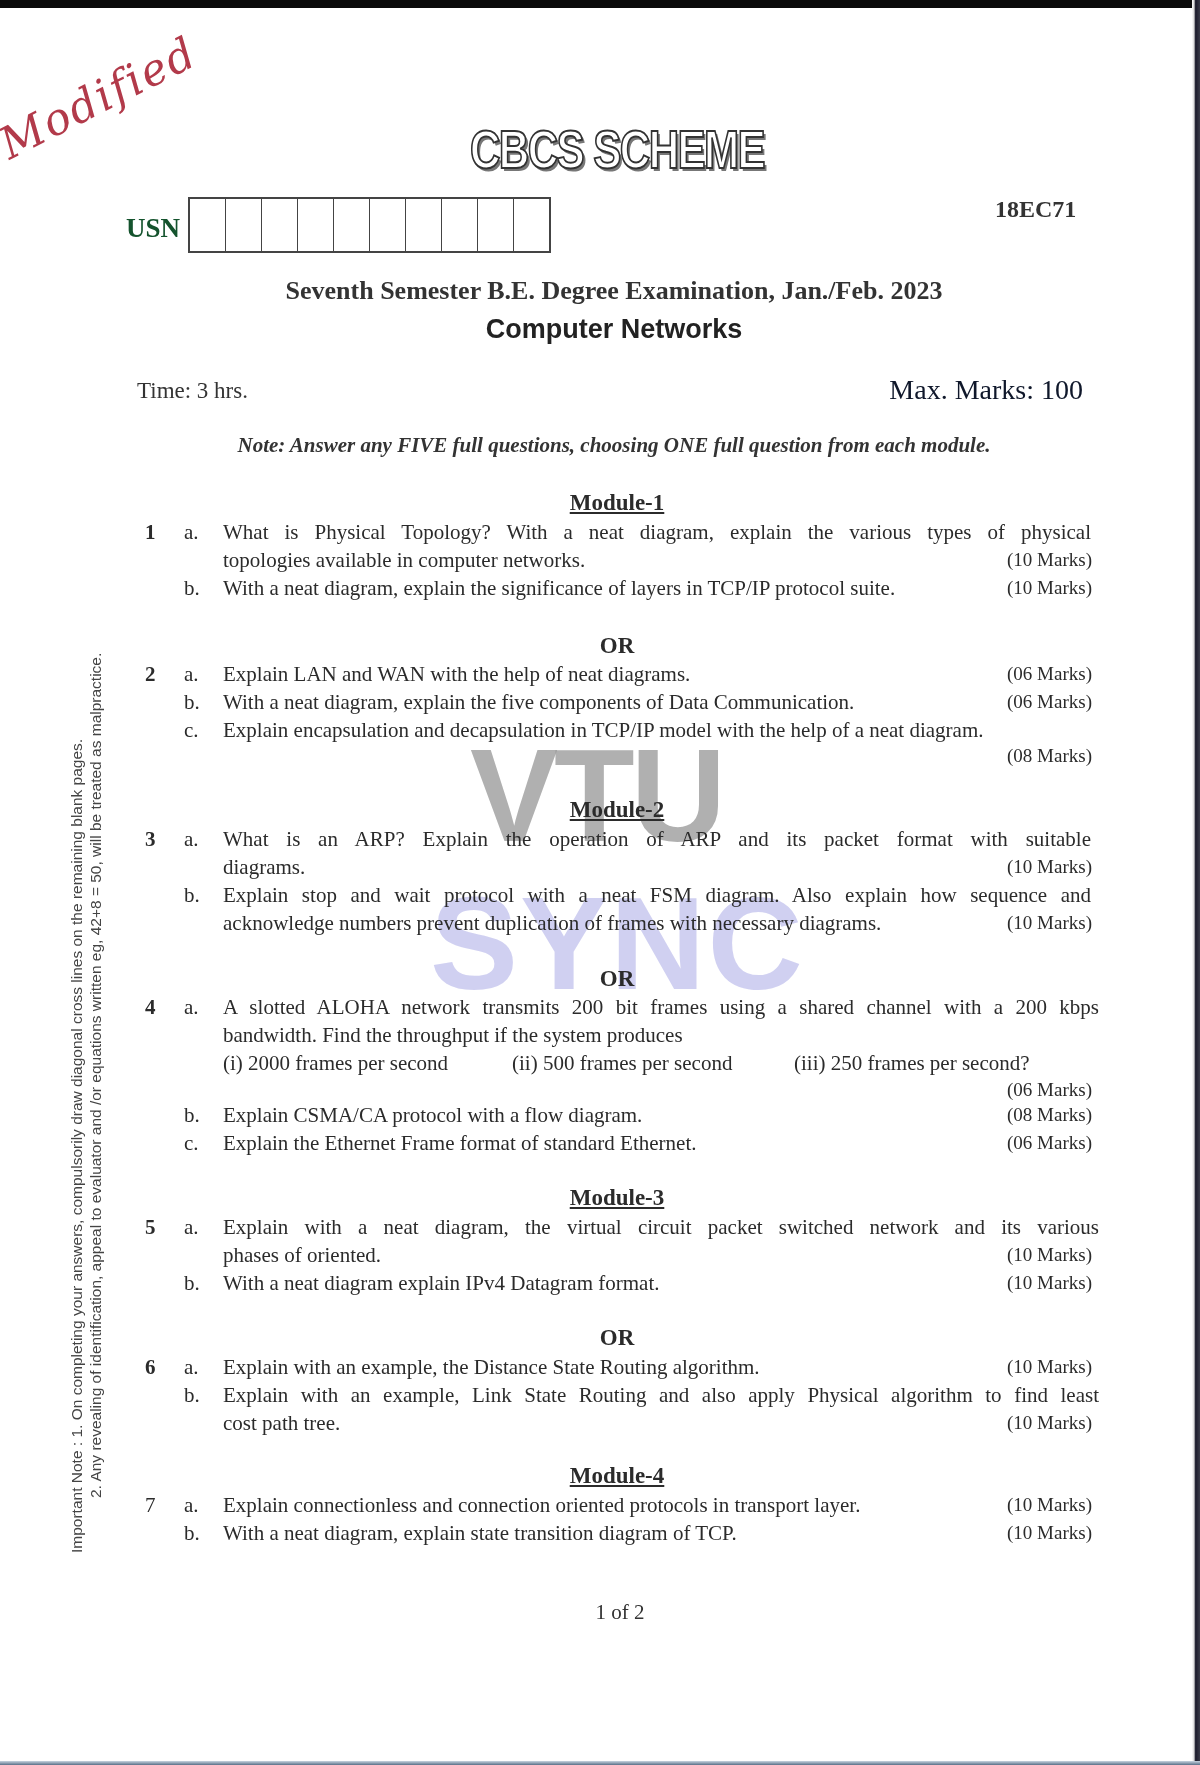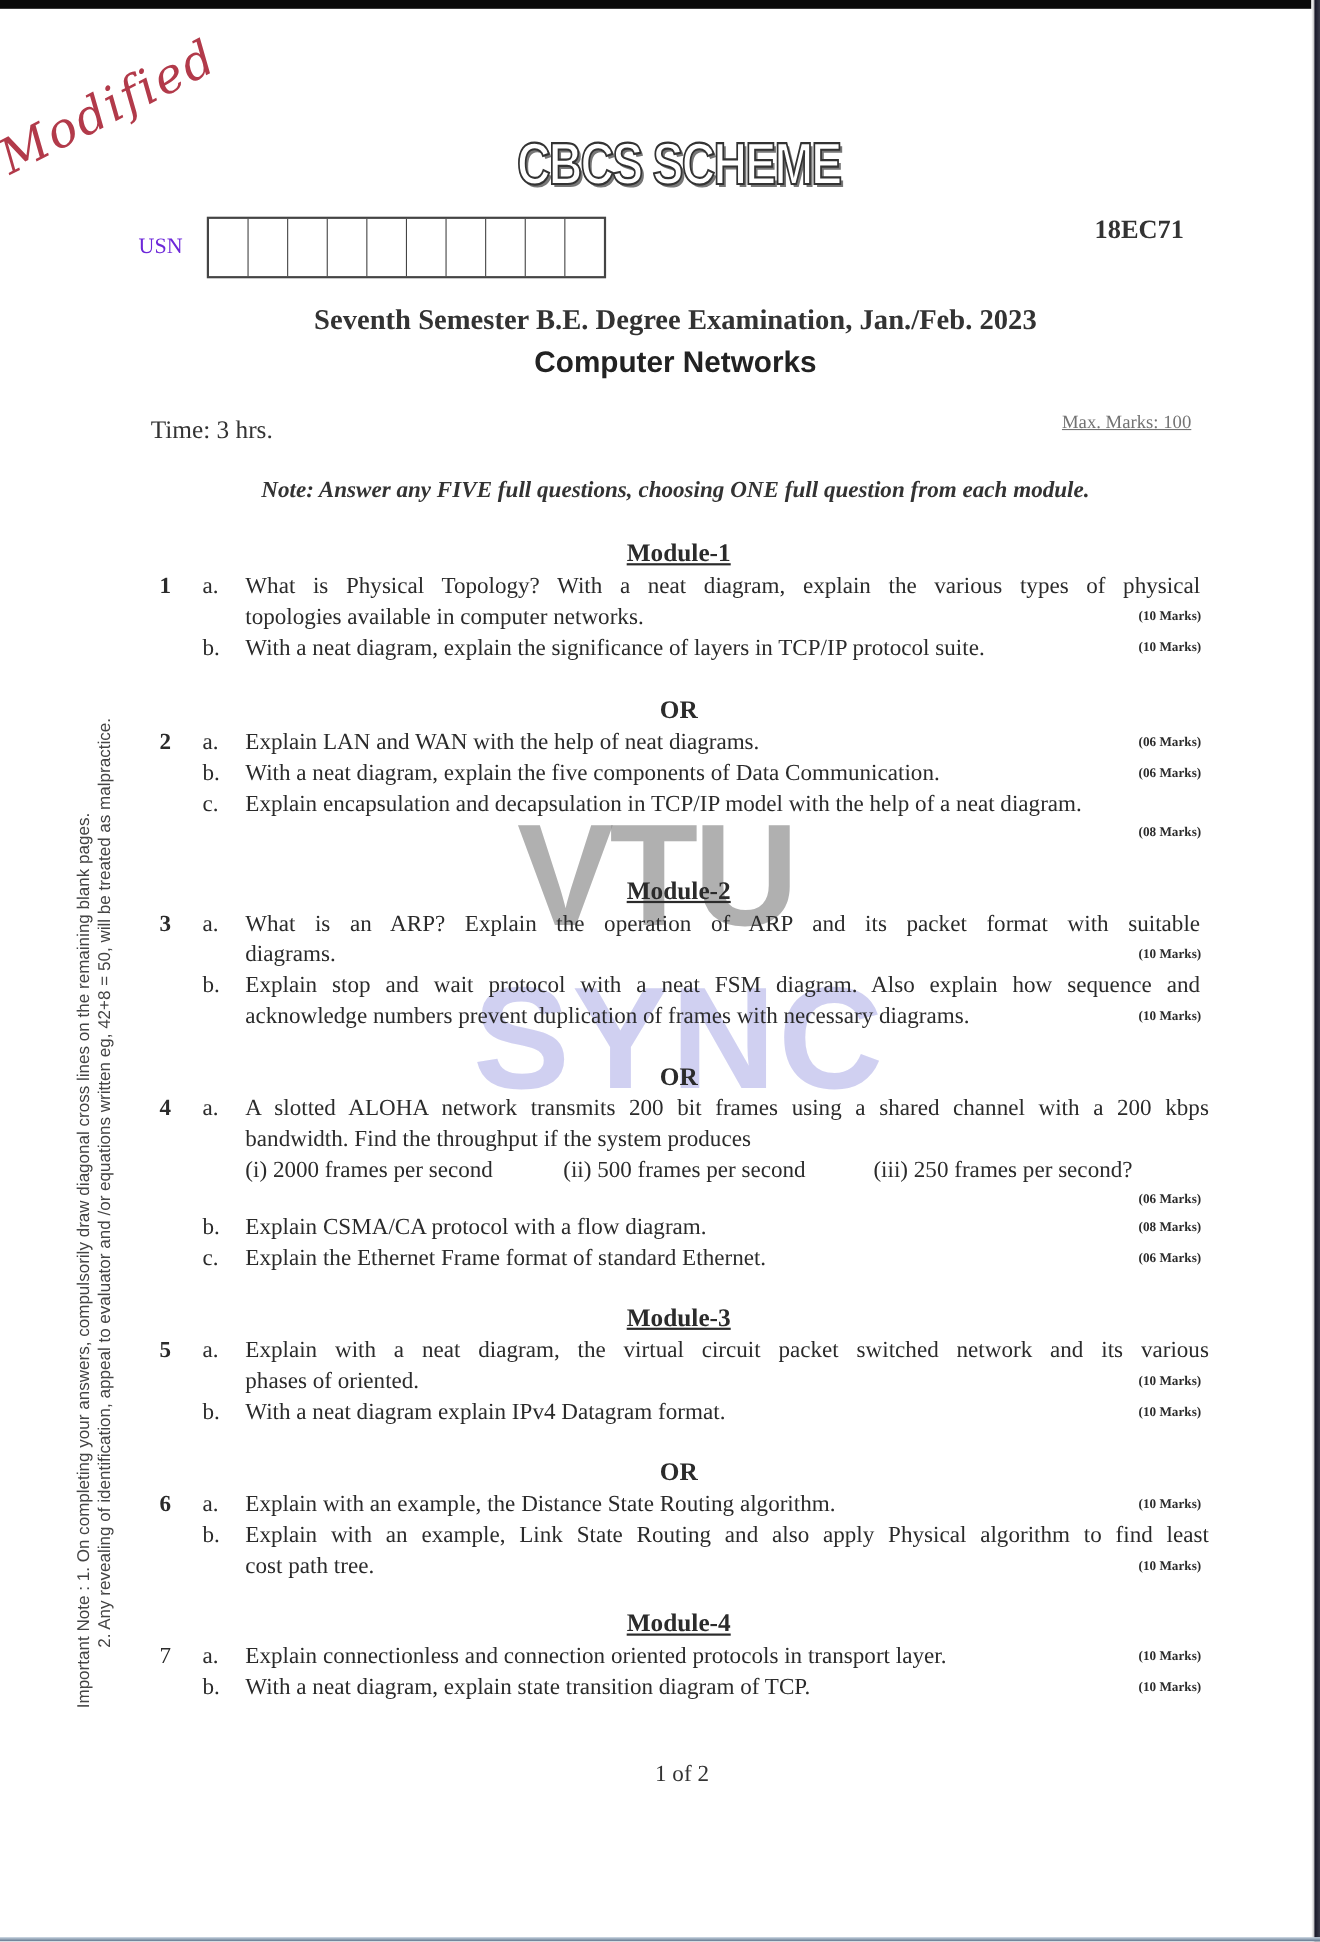--- a/index.html
+++ b/index.html
@@ -22,34 +22,34 @@
   }
 
   .scheme {
     position: absolute; left: 470px; top: 118px;
     font-family: "Liberation Sans", sans-serif; font-weight: bold; font-size: 54px;
     color: #ffffff; letter-spacing: -2px; transform: scaleX(0.78); transform-origin: left top;
     -webkit-text-stroke: 2px #333; text-shadow: 3px 3px 0 #777;
     white-space: nowrap;
   }
 
-  .usn-label { position: absolute; left: 126px; top: 213px; font-weight: normal; font-size: 20px; color: #6d28d9; }
+  .usn-label { position: absolute; left: 126px; top: 213px; font-weight: bold; font-size: 27px; color: #14532d; }
   .usn-box { position: absolute; left: 188px; top: 197px; display: flex; border: 2px solid #444; height: 52px; }
   .usn-cell { width: 35px; height: 52px; border-right: 1.5px solid #444; }
   .usn-cell:last-child { border-right: none; }
 
   .subject-code { position: absolute; left: 995px; top: 196px; font-weight: bold; font-size: 24px; color: #333; }
 
   .exam-title { position: absolute; left: 0; width: 1228px; top: 276px; text-align: center;
     font-weight: bold; font-size: 26px; color: #333; }
   .subject-name { position: absolute; left: 0; width: 1228px; top: 314px; text-align: center;
     font-family: "Liberation Sans", sans-serif; font-weight: bold; font-size: 27px; color: #222; }
 
   .time { position: absolute; left: 137px; top: 378px; font-size: 23px; color: #333; }
-  .max-marks { position: absolute; right: 117px; top: 374px; font-size: 17px; color: #737373; text-decoration: underline; }
+  .max-marks { position: absolute; right: 117px; top: 374px; font-size: 28px; color: #0f172a; }
 
   .note { position: absolute; left: 0; width: 1228px; top: 433px; text-align: center;
     font-style: italic; font-weight: bold; font-size: 21px; color: #333; }
 
   .side-note {
     position: absolute; left: 67px; top: 1553px; transform: rotate(-90deg); transform-origin: left top;
     font-family: "Liberation Sans", sans-serif; font-size: 15.5px; line-height: 19px; color: #444;
     white-space: nowrap;
   }
   .side-note .l2 { padding-left: 55px; }
@@ -60,21 +60,21 @@
 
   .module-heading { position: absolute; left: 0; width: 1234px; text-align: center;
     font-weight: bold; font-size: 23px; text-decoration: underline; color: #2b2b2b; }
   .or { position: absolute; left: 0; width: 1234px; text-align: center; font-weight: bold; font-size: 23px; color: #2b2b2b; }
 
   .q-line { position: absolute; left: 0; width: 1200px; font-size: 21px; line-height: 28px; color: #2b2b2b; white-space: nowrap; }
   .q-num { position: absolute; left: 145px; font-weight: bold; }
   .q-part { position: absolute; left: 184px; }
   .q-text { position: absolute; left: 223px; }
   .q-text.justify { width: 868px; text-align: justify; text-align-last: justify; white-space: normal; }
-  .q-marks { position: absolute; right: 108px; font-weight: bold; font-size: 12px; }
+  .q-marks { position: absolute; right: 108px; font-weight: normal; font-size: 19px; }
 
   .page-no { position: absolute; left: 0; width: 1240px; top: 1600px; text-align: center; font-size: 21px; color: #333; }
 </style>
 </head>
 <body>
 
 <div class="top-bar"></div>
 <div class="right-edge"></div>
 <div class="bottom-edge"></div>
 

